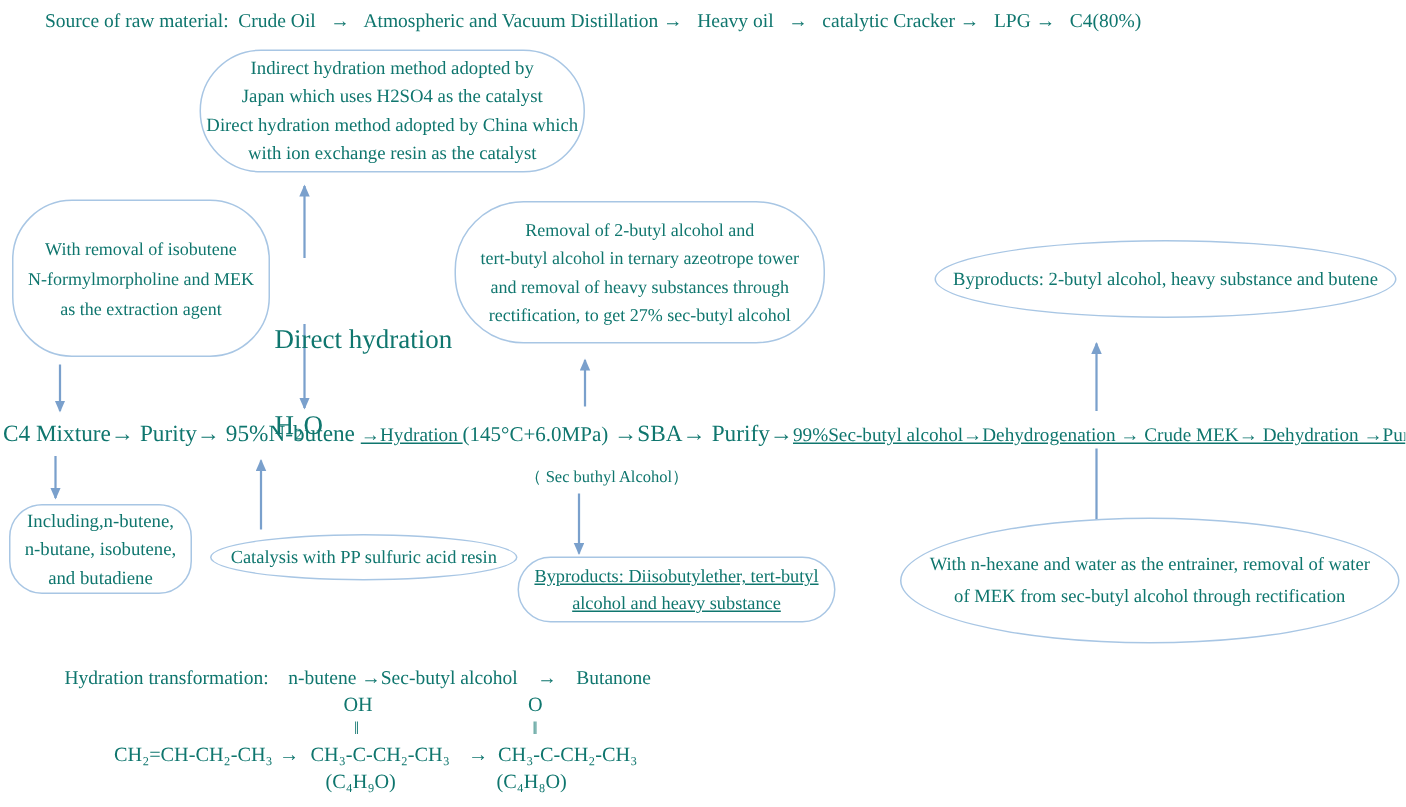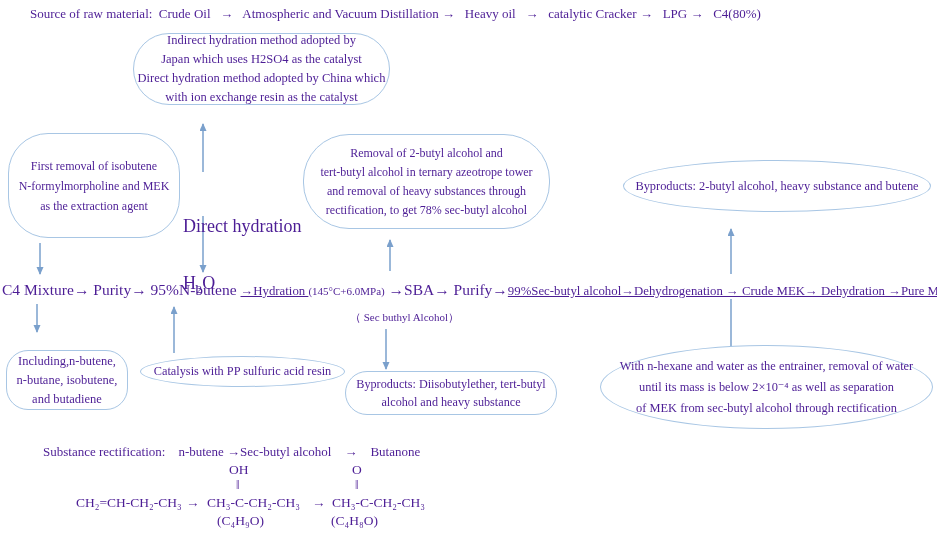--- a/index.html
+++ b/index.html
@@ -1,31 +1,31 @@
 <!DOCTYPE html>
 <html><head>
 <meta charset="utf-8">
 <style>
   html,body{margin:0;padding:0;background:#ffffff;}
   .canvas{
     position:relative;width:937px;height:538px;background:#ffffff;
-    font-family:"Liberation Serif","DejaVu Serif",serif;color:#4c1d95;overflow:hidden;
+    font-family:"Liberation Serif","DejaVu Serif",serif;color:#0f766e;overflow:hidden;
   }
   .txt{position:absolute;white-space:pre;}
   .bubble{
     position:absolute;border:1.4px solid #a8c6e4;background:#ffffff;
     display:flex;flex-direction:column;justify-content:center;align-items:center;
     text-align:center;box-sizing:border-box;
   }
   .bubble div{white-space:nowrap;}
   .overlay{position:absolute;left:0;top:0;width:937px;height:538px;pointer-events:none;}
   .mainflow{position:absolute;left:2px;top:281px;display:flex;align-items:baseline;white-space:pre;}
   .mf-lg{font-size:15.5px;}
   .mf-md{font-size:12.8px;text-decoration:underline;}
-  .mf-sm{font-size:11px;}
+  .mf-sm{font-size:14px;}
   .chem{position:absolute;font-size:13.5px;white-space:pre;}
 </style>
 </head>
 <body>
 
 <div class="canvas">
 
   <div class="txt" style="left:30px;top:6px;font-size:13px;">Source of raw material:  Crude Oil   →   Atmospheric and Vacuum Distillation →   Heavy oil   →   catalytic Cracker →   LPG →   C4(80%)</div>
 
   <svg class="overlay" viewBox="0 0 937 538" xmlns="http://www.w3.org/2000/svg">
@@ -40,78 +40,77 @@
       <line x1="203" y1="216" x2="203" y2="272" marker-end="url(#ah)"></line>
       <line x1="390" y1="271" x2="390" y2="240" marker-end="url(#ah)"></line>
       <line x1="731" y1="274" x2="731" y2="229" marker-end="url(#ah)"></line>
       <line x1="37" y1="304" x2="37" y2="332" marker-end="url(#ah)"></line>
       <line x1="174" y1="353" x2="174" y2="307" marker-end="url(#ah)"></line>
       <line x1="386" y1="329" x2="386" y2="369" marker-end="url(#ah)"></line>
       <line x1="731" y1="299" x2="731" y2="383" marker-end="url(#ah)"></line>
     </g>
   </svg>
 
-  <div class="bubble" style="left:133px;top:33px;width:257px;height:72px;border-radius:42px;font-size:12.5px;line-height:19px;">
+  <div class="bubble" style="left:133px;top:33px;width:257px;height:82px;border-radius:42px;font-size:12.5px;line-height:19px;">
     <div>Indirect hydration method adopted by</div>
     <div>Japan which uses H2SO4 as the catalyst</div>
     <div>Direct hydration method adopted by China which</div>
     <div>with ion exchange resin as the catalyst</div>
   </div>
 
   <div class="bubble" style="left:8px;top:133px;width:172px;height:105px;border-radius:40px;font-size:12px;line-height:20px;">
-    <div>First removal of isobutene</div>
+    <div>With removal of isobutene</div>
     <div>N-formylmorpholine and MEK</div>
     <div>as the extraction agent</div>
   </div>
 
   <div class="txt" style="left:183px;top:179px;width:84px;text-align:left;font-size:18px;line-height:19px;">
     <div>Direct hydration</div>
     <div>H₂O</div>
   </div>
 
   <div class="bubble" style="left:303px;top:134px;width:247px;height:95px;border-radius:46px;font-size:12px;line-height:19px;">
     <div>Removal of 2-butyl alcohol and</div>
     <div>tert-butyl alcohol in ternary azeotrope tower</div>
     <div>and removal of heavy substances through</div>
-    <div>rectification,  to get 78% sec-butyl alcohol</div>
+    <div>rectification,  to get 27% sec-butyl alcohol</div>
   </div>
 
   <div class="bubble" style="left:623px;top:160px;width:308px;height:52px;border-radius:50%;font-size:12.4px;">
     <div>Byproducts: 2-butyl alcohol,  heavy substance and butene</div>
   </div>
 
   <div class="mainflow">
     <span class="mf-lg">C4 Mixture→ Purity→ 95%N-butene </span><span class="mf-md">→Hydration </span><span class="mf-sm">(145°C+6.0MPa)</span><span class="mf-lg"> →SBA→ Purify→</span><span class="mf-md">99%Sec-butyl alcohol→Dehydrogenation → Crude MEK→ Dehydration →Pure MEK 99.8%</span>
   </div>
 
   <div class="txt" style="left:350px;top:310px;font-size:11px;">（ Sec buthyl Alcohol）</div>
 
-  <div class="bubble" style="left:6px;top:336px;width:122px;height:60px;border-radius:22px;font-size:12.5px;line-height:19px;margin-top:14px;">
+  <div class="bubble" style="left:6px;top:336px;width:122px;height:60px;border-radius:22px;font-size:12.5px;line-height:19px;">
     <div>Including,n-butene,</div>
     <div>n-butane, isobutene,</div>
     <div>and butadiene</div>
   </div>
 
   <div class="bubble" style="left:140px;top:356px;width:205px;height:31px;border-radius:50%;font-size:12.3px;">
     <div>Catalysis with PP sulfuric acid resin</div>
   </div>
 
-  <div class="bubble" style="left:345px;top:371px;width:212px;height:44px;border-radius:22px;font-size:12.2px;line-height:18px;">
+  <div class="bubble" style="left:345px;top:371px;width:212px;height:44px;border-radius:22px;font-size:12.2px;line-height:18px;text-decoration:underline;">
     <div>Byproducts: Diisobutylether, tert-butyl</div>
     <div>alcohol and heavy substance</div>
   </div>
 
   <div class="bubble" style="left:600px;top:345px;width:333px;height:84px;border-radius:50%;font-size:12.4px;line-height:21px;">
     <div>With n-hexane and water as the entrainer,  removal of water</div>
-    <div>until its mass is below 2×10⁻⁴ as well as separation</div>
     <div>of MEK from sec-butyl alcohol  through rectification</div>
   </div>
 
   <div class="txt" style="left:30px;top:428px;font-size:13px;">
-    <span>Substance rectification:</span><span>    n-butene →Sec-butyl alcohol    →    Butanone</span>
+    <span>Hydration transformation:</span><span>    n-butene →Sec-butyl alcohol    →    Butanone</span>
   </div>
 
   <span class="chem" style="left:229px;top:462px;">OH</span>
   <span class="chem" style="left:352px;top:462px;">O</span>
   <span class="chem" style="left:236px;top:478px;font-size:12px;">‖</span>
   <span class="chem" style="left:355px;top:478px;font-size:12px;">‖</span>
   <span class="chem" style="left:76px;top:495px;">CH₂=CH-CH₂-CH₃</span>
   <span class="chem" style="left:186px;top:495px;">→</span>
   <span class="chem" style="left:207px;top:495px;">CH₃-C-CH₂-CH₃</span>
   <span class="chem" style="left:312px;top:495px;">→</span>

